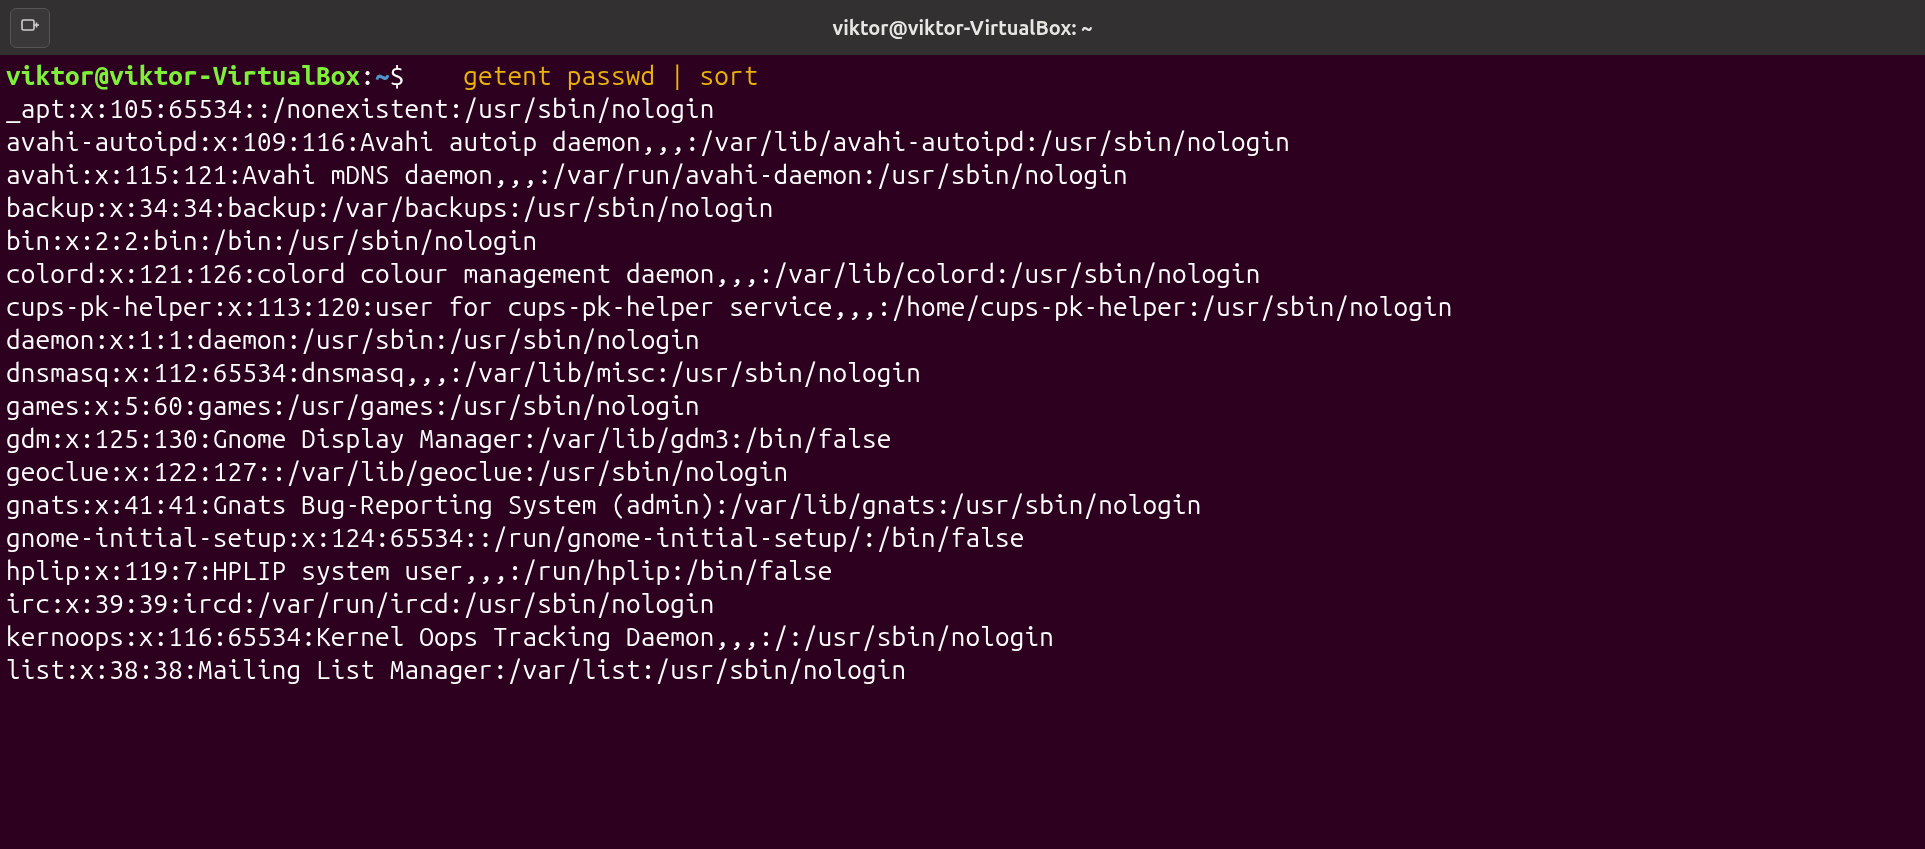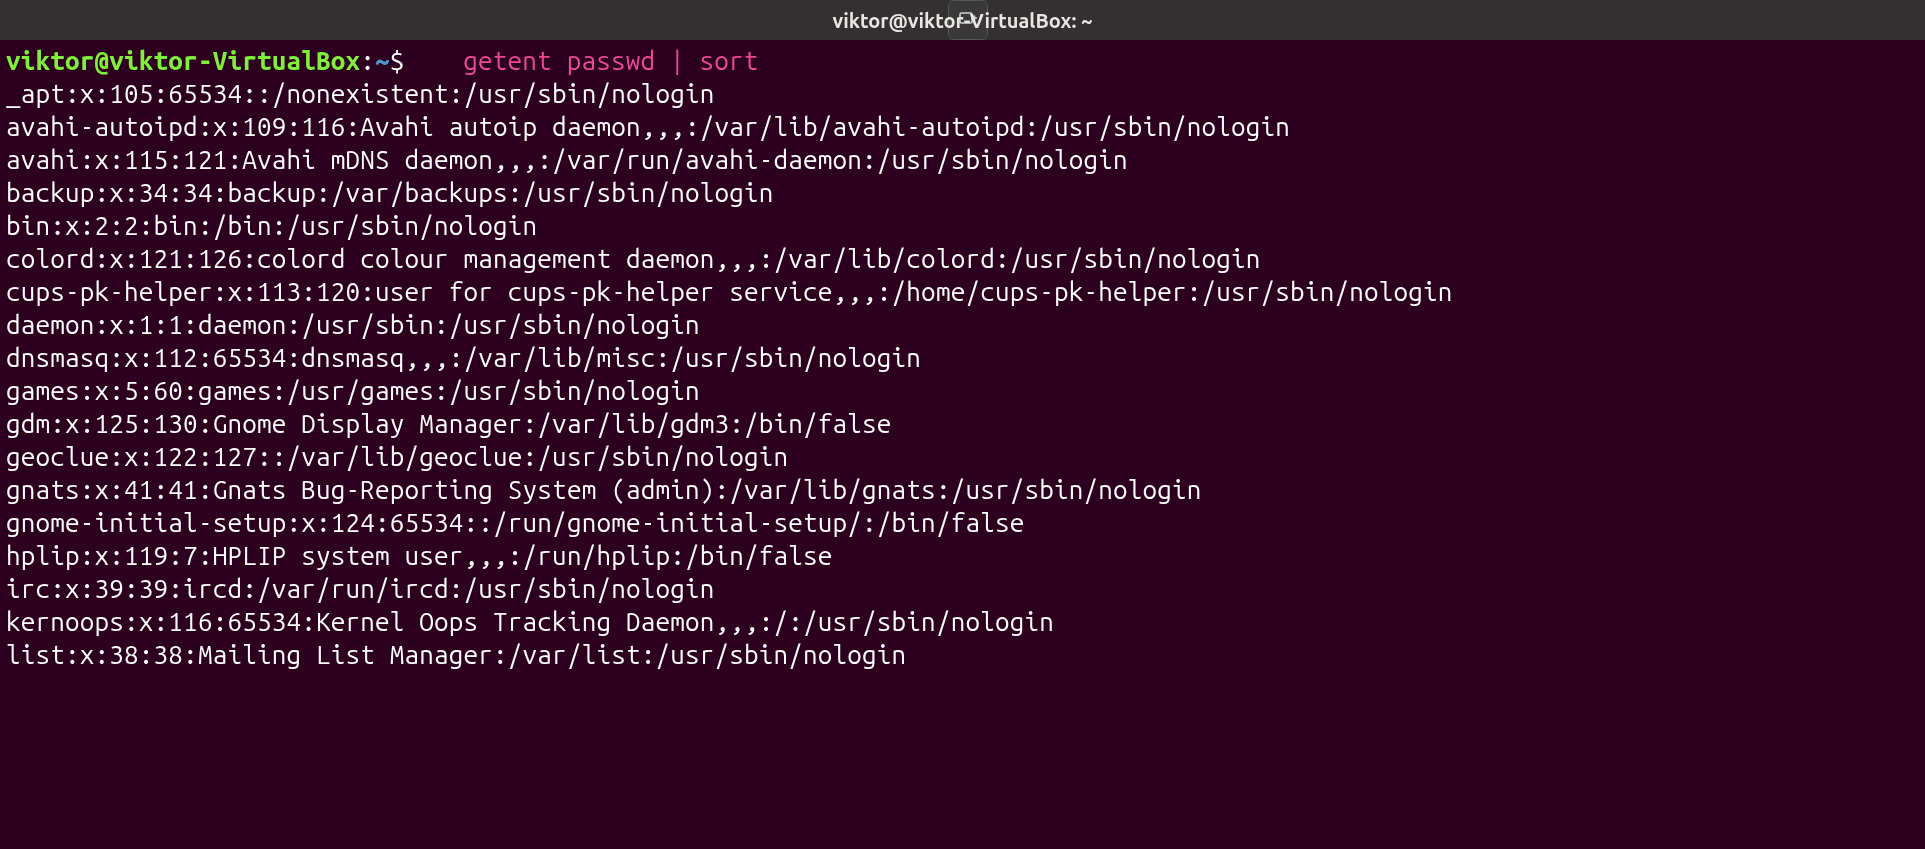--- a/index.html
+++ b/index.html
@@ -5,26 +5,25 @@
   html, body {
     margin: 0;
     padding: 0;
     width: 1925px;
     height: 849px;
     background: #2c001e;
     font-family: "Ubuntu Mono", "DejaVu Sans Mono", "Consolas", monospace;
     overflow: hidden;
   }
   .titlebar {
-    height: 40px;
+    height: 55px;
     background: #323030;
     display: flex;
     align-items: center;
     position: relative;
-    justify-content: center;
   }
   .new-tab-btn {
     width: 38px;
     height: 38px;
     margin-left: 10px;
     background: #3a3838;
     border: 1px solid #555;
     border-radius: 6px;
     display: flex;
     align-items: center;
@@ -46,21 +45,21 @@
     font-size: 26px;
     line-height: 33px;
     white-space: pre;
     color: #ffffff;
     letter-spacing: 0.2px;
   }
   .prompt-user { color: #7fef3a; font-weight: bold; text-align: center; }
   .prompt-colon { color: #ffffff; }
   .prompt-path { color: #4f94cd; font-weight: bold; }
   .prompt-dollar { color: #ffffff; }
-  .cmd { color: #ec4899; margin-left: 22px; }
+  .cmd { color: #eab308; margin-left: 22px; }
 </style>
 </head>
 <body>
 
 <div class="titlebar">
   <div class="new-tab-btn">
     <span>
       <svg width="20" height="20" viewBox="0 0 20 20" fill="none" stroke="#cfcfcf" stroke-width="1.6">
         <rect x="2" y="4" width="12" height="10" rx="1.5"></rect>
         <line x1="14" y1="9" x2="19" y2="9"></line>

